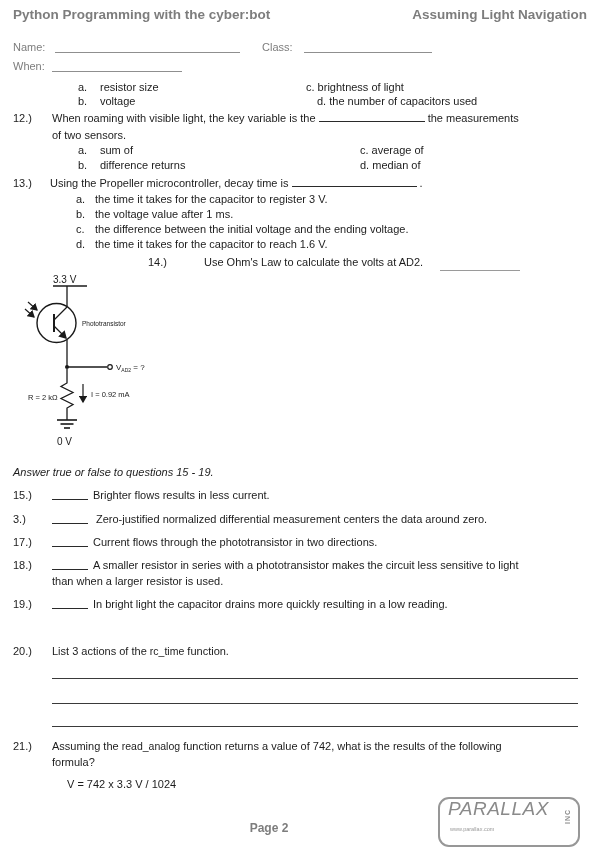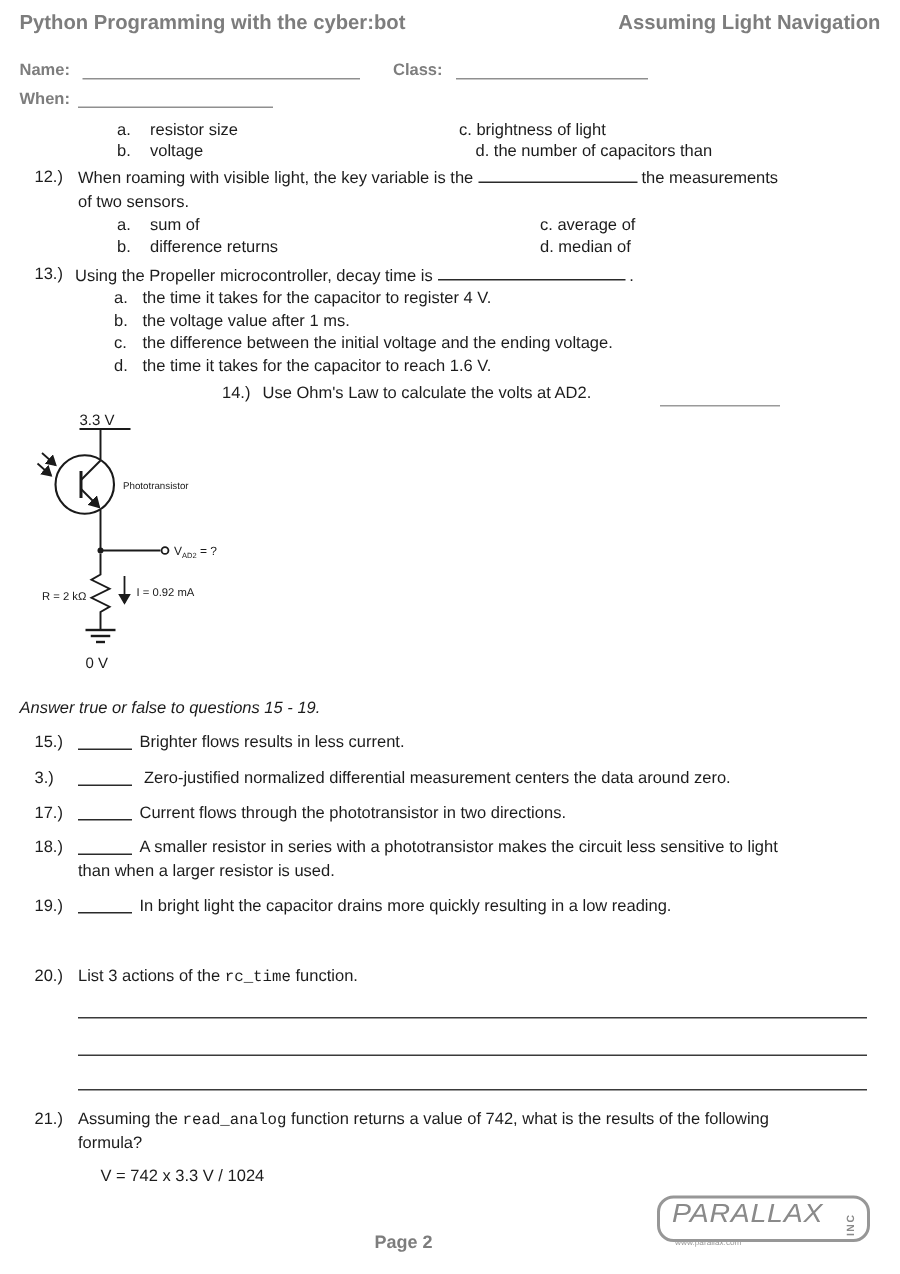--- a/index.html
+++ b/index.html
@@ -3,32 +3,32 @@
 <meta charset="utf-8">
 <style>
   html,body{margin:0;padding:0;background:#ffffff;}
   .page{
     position:relative;width:600px;height:849px;background:#ffffff;overflow:hidden;
     font-family:"Liberation Sans",sans-serif;font-size:11px;color:#1c1c1c;line-height:13px;
   }
   .row{position:absolute;left:0;top:0;width:600px;white-space:nowrap;}
   .abs{position:absolute;top:0;}
   .gray{color:#7d7d7d;}
-  .bold{font-weight:bold;}
+  .bold{font-weight:normal;}
   .hdr{font-size:13.5px;font-weight:bold;color:#7d7d7d;}
   .fieldline{position:absolute;height:0;border-top:1.2px solid #8f8f8f;}
   .blank{display:inline-block;border-bottom:1px solid #2a2a2a;height:9px;}
   .tfblank{position:absolute;width:36px;height:0;border-top:1px solid #2a2a2a;}
   .ansline{position:absolute;left:52px;width:526px;height:0;border-top:1px solid #3a3a3a;}
   .grayline{position:absolute;height:0;border-top:1.2px solid #9a9a9a;}
-  .qnum{position:absolute;left:23px;top:0;}
-  .code{font-family:Liberation Mono, monospace;font-size:10.5px;text-align:right;}
+  .qnum{position:absolute;left:13px;top:0;}
+  .code{font-family:Liberation Sans, sans-serif;font-size:10.5px;text-align:right;}
   .italic{font-style:italic;}
   svg text{font-family:"Liberation Sans",sans-serif;fill:#1a1a1a;}
-  .logo{position:absolute;left:438px;top:797px;width:142px;height:31px;
+  .logo{position:absolute;left:438px;top:797px;width:142px;height:50px;
         border:2px solid #979797;border-radius:11px;box-sizing:border-box;color:#8a8a8a;}
   .logo-word{position:absolute;left:8px;top:4px;font-size:19px;font-style:italic;
              letter-spacing:0.5px;transform:scaleY(0.92);color:#8a8a8a;}
   .logo-inc{position:absolute;right:3px;top:11px;font-size:7px;font-weight:bold;
             letter-spacing:1px;transform:rotate(-90deg);transform-origin:center;color:#8a8a8a;}
   .logo-url{position:absolute;left:10px;top:24px;font-size:5.5px;color:#9a9a9a;}
   .pagenum{position:absolute;left:234px;top:822px;width:70px;text-align:center;
            font-size:12px;font-weight:bold;color:#7d7d7d;}
 </style>
 </head>
@@ -53,21 +53,21 @@
   <div class="fieldline" style="left:52px;top:71px;width:130px"></div>
 
   <div class="row" style="top:81px">
     <span class="abs" style="left:78px">a.</span>
     <span class="abs" style="left:100px">resistor size</span>
     <span class="abs" style="left:306px">c. brightness of light</span>
   </div>
   <div class="row" style="top:95px">
     <span class="abs" style="left:78px">b.</span>
     <span class="abs" style="left:100px">voltage</span>
-    <span class="abs" style="left:317px">d. the number of capacitors than</span>
+    <span class="abs" style="left:317px">d. the number of capacitors used</span>
   </div>
 
   <div class="row" style="top:112px">
     <span class="qnum">12.)</span>
     <span class="abs" style="left:52px"><span>When roaming with visible light, the key variable is the</span> <span class="blank" style="width:106px"></span> <span>the measurements</span></span>
   </div>
   <div class="row" style="top:129px">
     <span class="abs" style="left:52px">of two sensors.</span>
   </div>
   <div class="row" style="top:144px">
@@ -80,38 +80,38 @@
     <span class="abs" style="left:100px">difference returns</span>
     <span class="abs" style="left:360px">d. median of</span>
   </div>
 
   <div class="row" style="top:177px">
     <span class="qnum">13.)</span>
     <span class="abs" style="left:50px"><span>Using the Propeller microcontroller, decay time is</span> <span class="blank" style="width:125px"></span> <span>.</span></span>
   </div>
   <div class="row" style="top:193px">
     <span class="abs" style="left:76px">a.</span>
-    <span class="abs" style="left:95px">the time it takes for the capacitor to register 4 V.</span>
+    <span class="abs" style="left:95px">the time it takes for the capacitor to register 3 V.</span>
   </div>
   <div class="row" style="top:208px">
     <span class="abs" style="left:76px">b.</span>
     <span class="abs" style="left:95px">the voltage value after 1 ms.</span>
   </div>
   <div class="row" style="top:223px">
     <span class="abs" style="left:76px">c.</span>
     <span class="abs" style="left:95px">the difference between the initial voltage and the ending voltage.</span>
   </div>
   <div class="row" style="top:238px">
     <span class="abs" style="left:76px">d.</span>
     <span class="abs" style="left:95px">the time it takes for the capacitor to reach 1.6 V.</span>
   </div>
 
   <div class="row" style="top:256px">
     <span class="abs" style="left:148px">14.)</span>
-    <span class="abs" style="left:175px">Use Ohm's Law to calculate the volts at AD2.</span>
+    <span class="abs" style="left:204px">Use Ohm's Law to calculate the volts at AD2.</span>
   </div>
   <div class="grayline" style="left:440px;top:270px;width:80px"></div>
 
   <svg width="130" height="180" viewBox="0 0 130 180" style="position:absolute;left:20px;top:270px">
     <defs>
       <marker id="ah" markerWidth="7" markerHeight="7" refX="5" refY="3.5" orient="auto">
         <path d="M0,0 L6,3.5 L0,7 Z" fill="#1a1a1a"></path>
       </marker>
     </defs>
 

